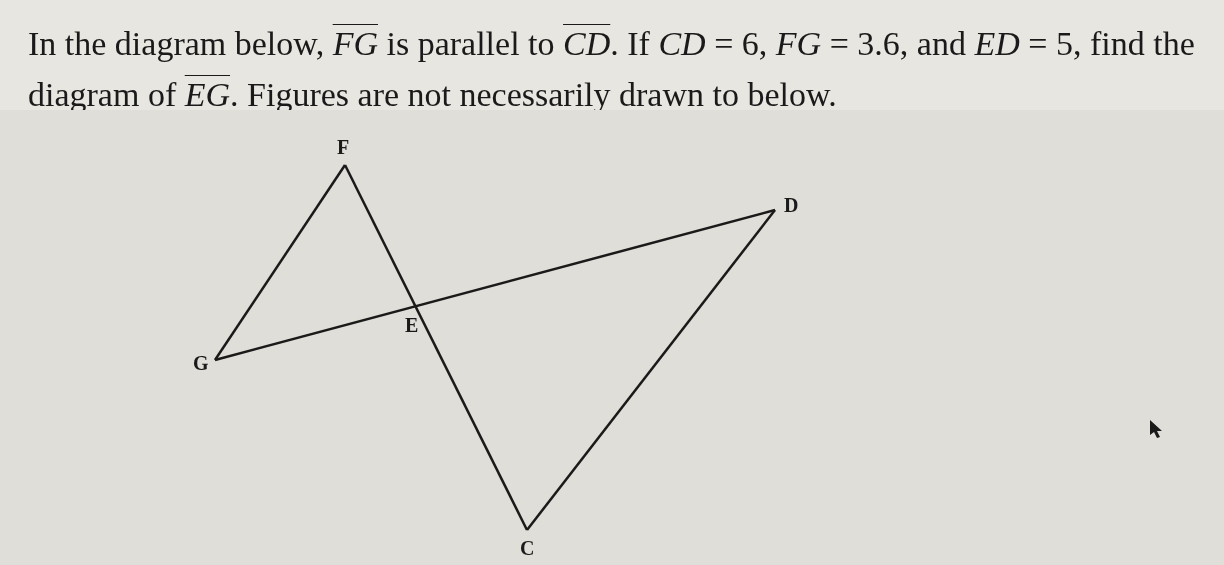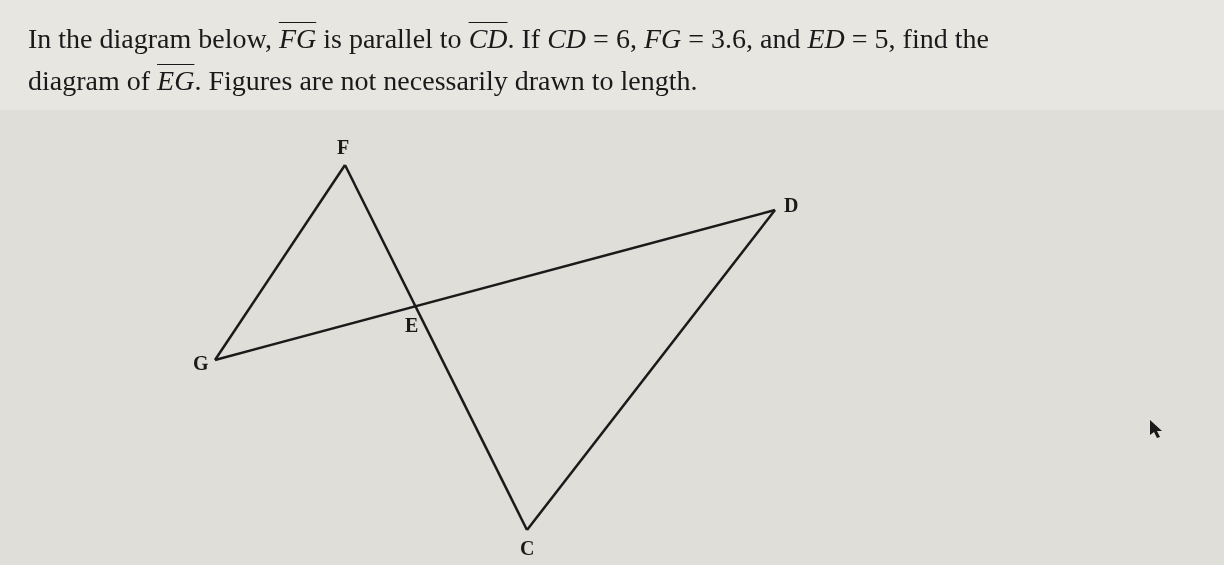--- a/index.html
+++ b/index.html
@@ -6,21 +6,21 @@
   body {
     width: 1224px;
     height: 565px;
     background: #e8e6e1;
     font-family: 'Times New Roman', Georgia, serif;
     position: relative;
     overflow: hidden;
   }
   .problem-text {
     padding: 18px 28px 0 28px;
-    font-size: 28px;
+    font-size: 34px;
     line-height: 1.5;
     color: #1a1a1a;
   }
   .overline {
     text-decoration: overline;
     text-decoration-thickness: 1px;
   }
   .math-ital { font-style: italic; }
   .diagram-area {
     position: absolute;
@@ -45,21 +45,21 @@
     fill: #1a1a1a;
     font-weight: bold;
   }
 </style>
 </head>
 <body>
 
 <div class="problem-text">
   <span>In the diagram below, </span><span class="overline math-ital">FG</span><span> is parallel to </span><span class="overline math-ital">CD</span><span>. If </span><span class="math-ital">CD</span><span> = 6</span><span>, </span><span class="math-ital">FG</span><span> = 3.6</span><span>, and </span><span class="math-ital">ED</span><span> = 5</span><span>, find the</span>
   <br>
-  <span>diagram of </span><span class="overline math-ital">EG</span><span>. Figures are not necessarily drawn to length.</span>
+  <span>diagram of </span><span class="overline math-ital">EG</span><span>. Figures are not necessarily drawn to below.</span>
 </div>
 
 <div class="diagram-area">
   <svg width="1224" height="455" viewBox="0 0 1224 455">
 
     <line x1="345" y1="55" x2="215" y2="250" stroke="#1a1a1a" stroke-width="2.5"></line>
 
     <line x1="345" y1="55" x2="527" y2="420" stroke="#1a1a1a" stroke-width="2.5"></line>
 
     <line x1="215" y1="250" x2="775" y2="100" stroke="#1a1a1a" stroke-width="2.5"></line>

